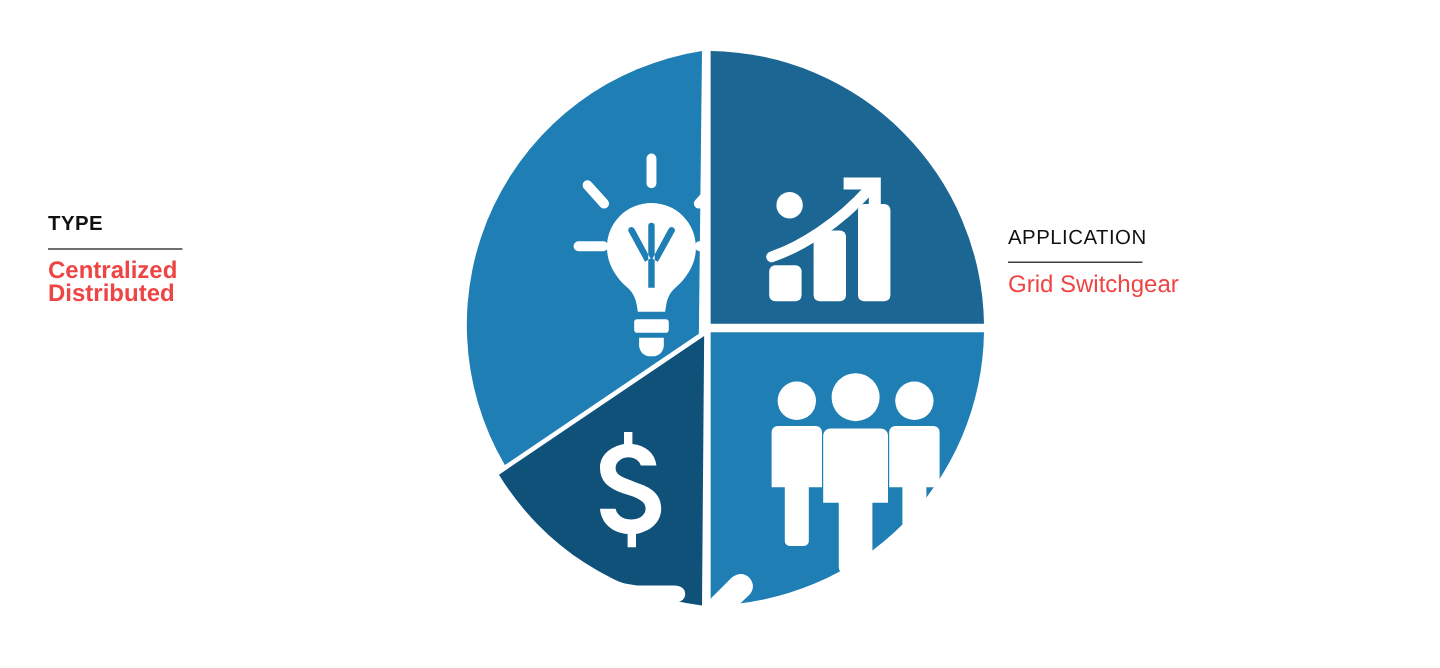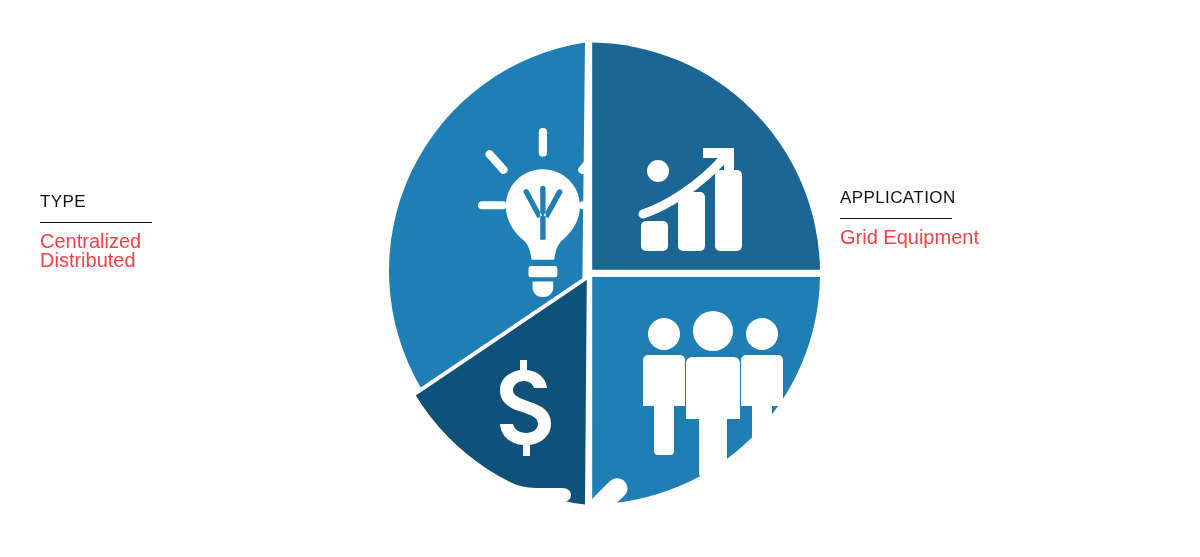--- a/index.html
+++ b/index.html
@@ -14,21 +14,21 @@
     overflow: hidden;
     font-family: "Liberation Sans", sans-serif;
     color: #111111;
   }
 
   
   .label-block {
     position: absolute;
     width: 330px;
   }
-  #label-type     { left: 40px;  top: 192px; }
+  #label-type     { left: 40px;  top: 177px; font-weight: bold; }
   #label-app      { left: 840px; top: 188px; }
 
   .label-heading {
     font-size: 17px;
     line-height: 20px;
     letter-spacing: 0.4px;
     color: #111111;
     white-space: nowrap;
   }
   .label-rule {
@@ -61,21 +61,21 @@
 <div class="label-block" id="label-type">
   <div class="label-heading">TYPE</div>
   <div class="label-rule"></div>
   <div class="label-item">Centralized</div>
   <div class="label-item">Distributed</div>
 </div>
 
 <div class="label-block" id="label-app">
   <div class="label-heading">APPLICATION</div>
   <div class="label-rule"></div>
-  <div class="label-item">Grid Equipment</div>
+  <div class="label-item">Grid Switchgear</div>
 </div>
 
 <div id="pie-chart">
   <svg width="478" height="490" viewBox="0 0 478 490" xmlns="http://www.w3.org/2000/svg">
 
     <g>
       <path d="M 233.0 12.5 A 231 231 0 0 0 68.7 357.6 L 230.4 248.2 Z" fill="#1f7fb5"></path>
 
       <g fill="#ffffff" transform="translate(126,98) scale(1.03)">
         <path d="M63 40 C43 40 27 56 27 76 c0 13 7 24 16 32 c5 4 7 9 8 14 l1 6 h22 l1 -6

